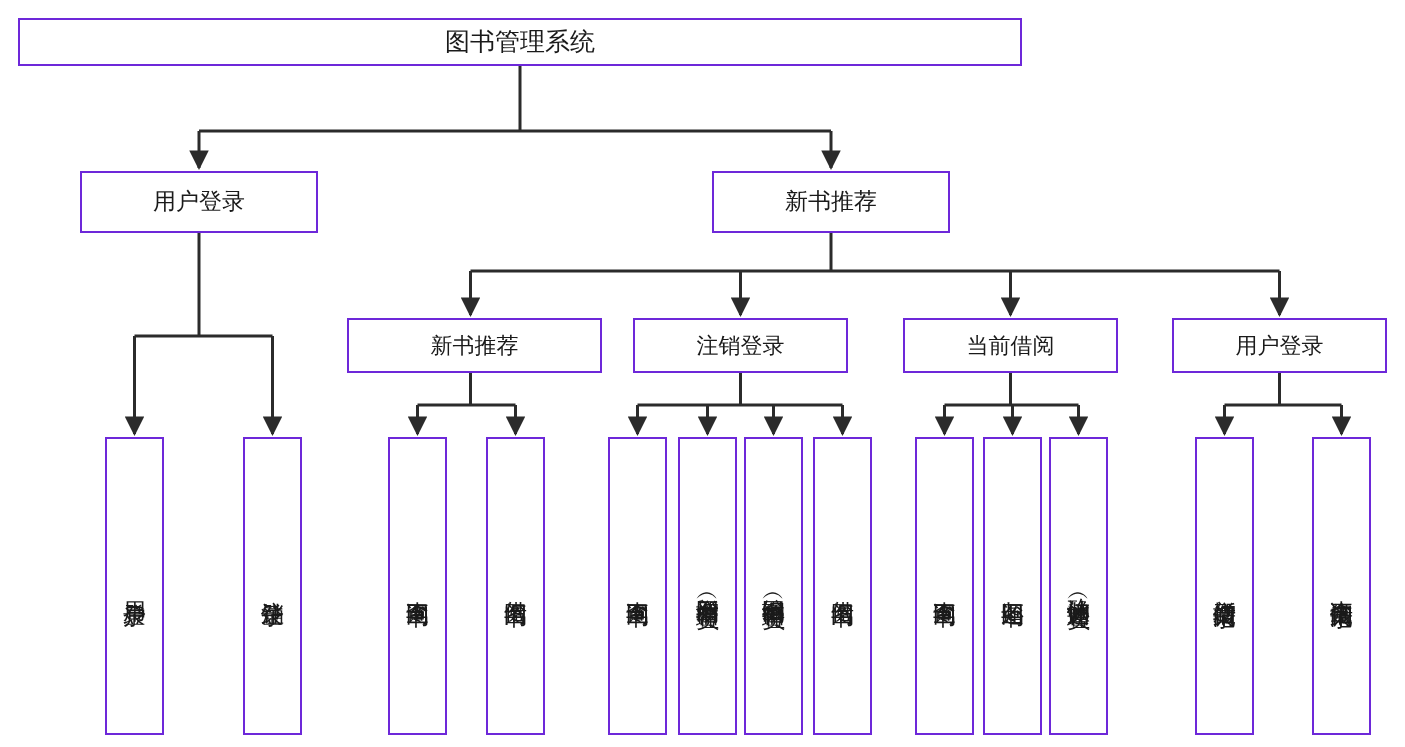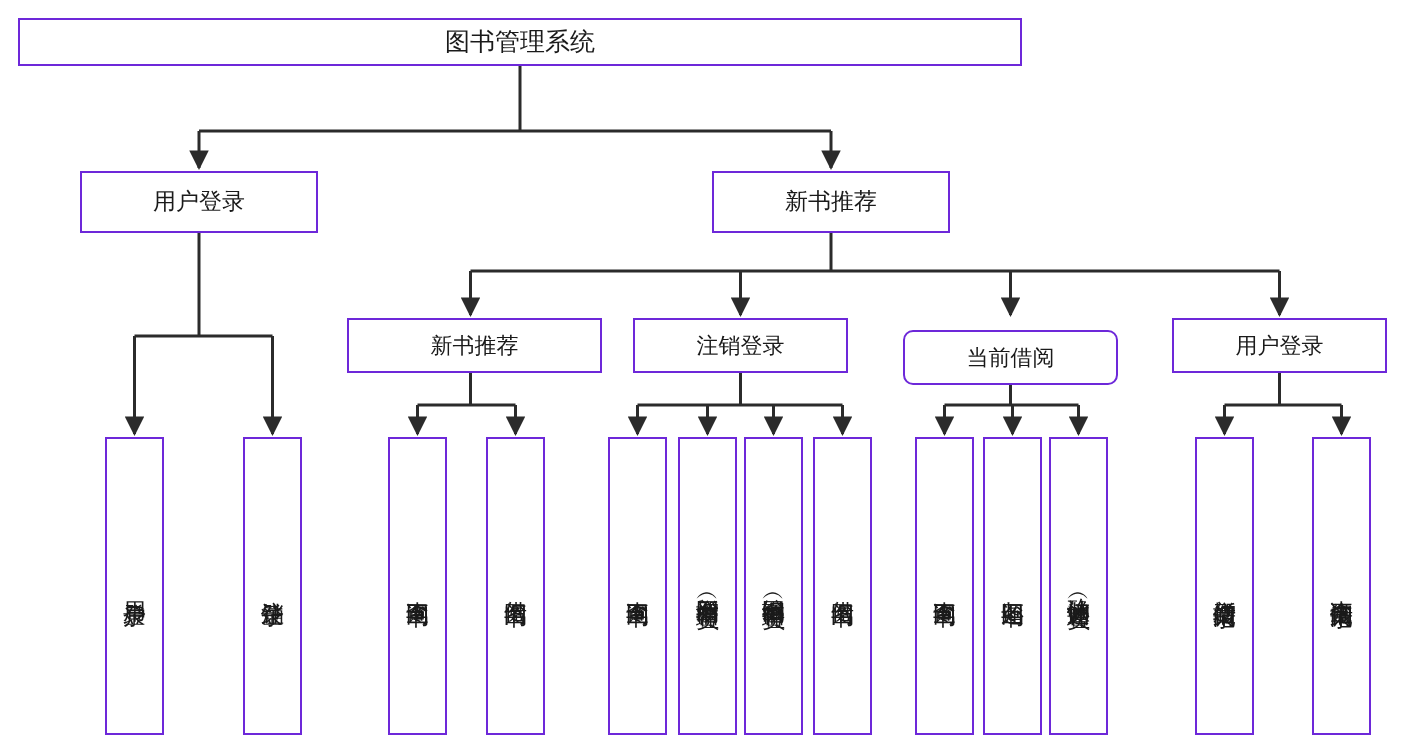--- a/index.html
+++ b/index.html
@@ -119,21 +119,21 @@
       </div>
       <div class="node lvl1 horizontal" style="left: 712px; top: 171px; width: 238px; height: 62px;">
         <span class="node-label">新书推荐</span>
       </div>
       <div class="node lvl2 horizontal" style="left: 347px; top: 318px; width: 255px; height: 55px;">
         <span class="node-label">新书推荐</span>
       </div>
       <div class="node lvl2 horizontal" style="left: 633px; top: 318px; width: 215px; height: 55px;">
         <span class="node-label">注销登录</span>
       </div>
-      <div class="node lvl2 horizontal" style="left: 903px; top: 330px; width: 215px; height: 55px; border-radius: 10px;">
+      <div class="node lvl2 horizontal" style="left: 903px; top: 318px; width: 215px; height: 55px;">
         <span class="node-label">当前借阅</span>
       </div>
       <div class="node lvl2 horizontal" style="left: 1172px; top: 318px; width: 215px; height: 55px;">
         <span class="node-label">用户登录</span>
       </div>
       <div class="node lvl3 vertical" style="left: 105px; top: 437px; width: 59px; height: 298px;">
         <span class="node-label">用户登录</span>
       </div>
       <div class="node lvl3 vertical" style="left: 243px; top: 437px; width: 59px; height: 298px;">
         <span class="node-label">注销登录</span>

